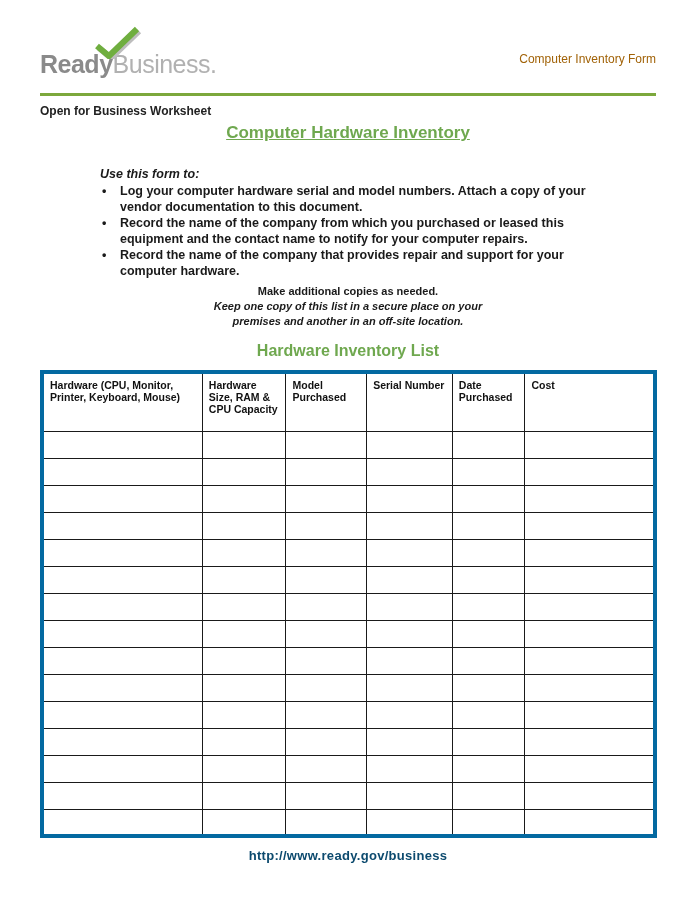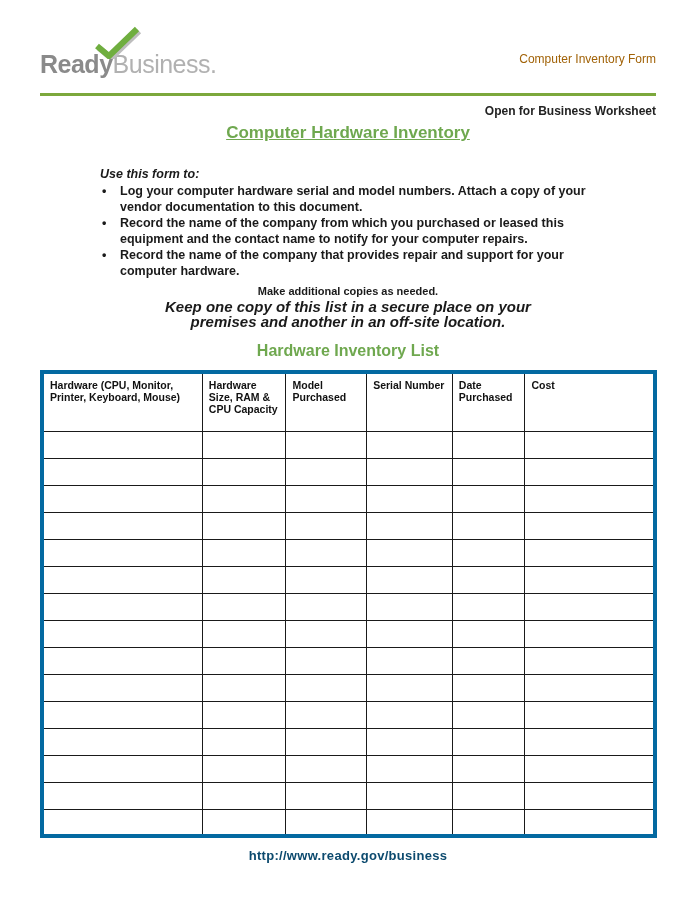--- a/index.html
+++ b/index.html
@@ -18,34 +18,34 @@
     padding-top: 52px;
   }
   .logo { position: relative; line-height: 1; white-space: nowrap; }
   .logo .check { position: absolute; left: 50px; top: -27px; }
   .logo-ready   { font-size: 25px; font-weight: 700; color: #8a8a8a; letter-spacing: -0.5px; }
   .logo-business{ font-size: 25px; font-weight: 400; color: #b1b1b1; letter-spacing: -0.5px; }
   .doc-title { font-size: 12px; font-weight: 400; color: #a16207; padding-bottom: 2px; }
   .rule { height: 3px; background: #7ca83c; margin-top: 16px; }
 
   
-  .worksheet-line { text-align: right; font-size: 12px; font-weight: 600; margin-top: 8px; color: #222; }
+  .worksheet-line { text-align: left; font-size: 12px; font-weight: 600; margin-top: 8px; color: #222; }
   .green-heading  { text-align: center; font-size: 17px; font-weight: 700; color: #6fa84f; margin-top: 5px; text-decoration: underline; }
 
   
   .intro { margin: 24px 0 0 60px; width: 520px; }
   .intro-lead { font-style: italic; font-weight: 700; font-size: 12.5px; margin-bottom: 3px; }
   .bullet-item { display: flex; margin-top: 1px; }
   .bullet-glyph { width: 20px; flex: 0 0 20px; font-size: 12.5px; font-weight: 700; line-height: 15.5px; text-align: left; padding-left: 2px; }
   .bullet-text { font-size: 12.5px; font-weight: 700; line-height: 15.5px; max-width: 497px; }
 
   
   .notes { text-align: center; margin-top: 5px; }
   .note-bold { font-size: 11px; font-weight: 700; line-height: 15px; }
-  .note-italic { font-size: 15px; font-weight: 700; font-style: italic; line-height: 15px; }
+  .note-italic { font-size: 11px; font-weight: 700; font-style: italic; line-height: 15px; }
 
   .list-heading { text-align: center; font-size: 16px; font-weight: 700; color: #6fa84f; margin-top: 13px; }
 
   
   table.inventory {
     border-collapse: collapse; table-layout: fixed;
     width: 617px; margin: 10px auto 0 auto;
     border: 4px solid #0369a1;
   }
   table.inventory th, table.inventory td {

